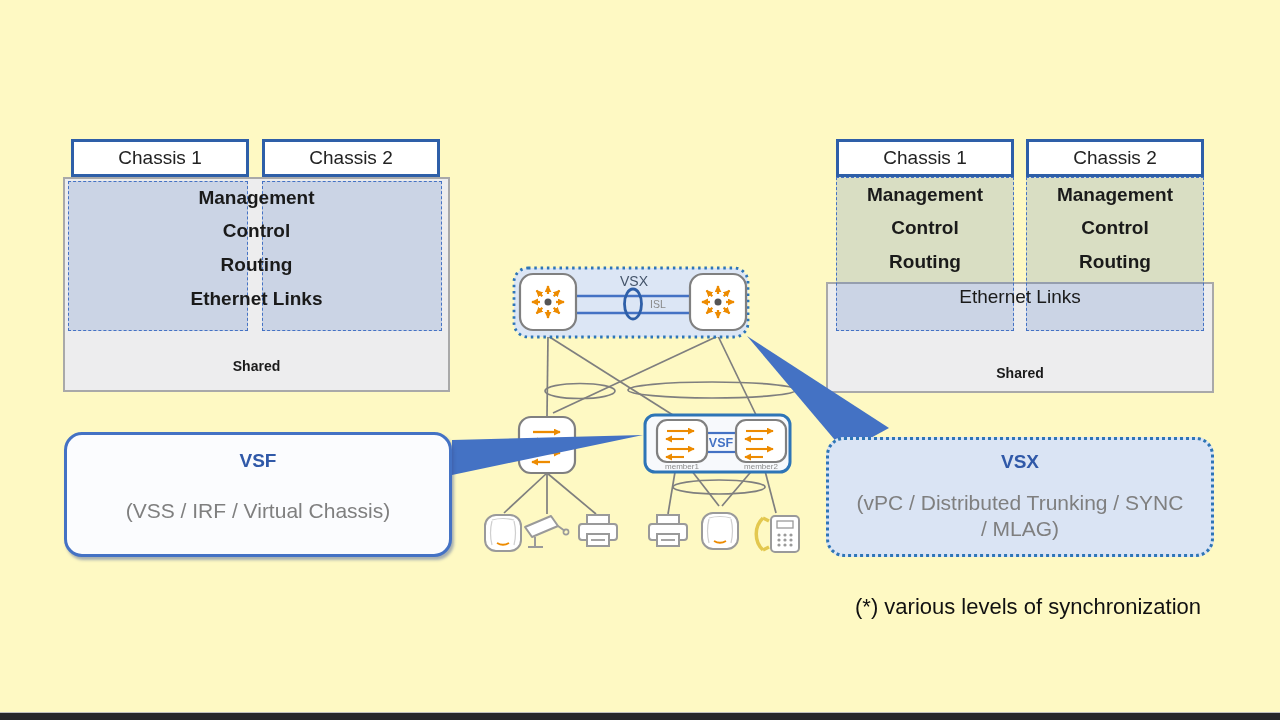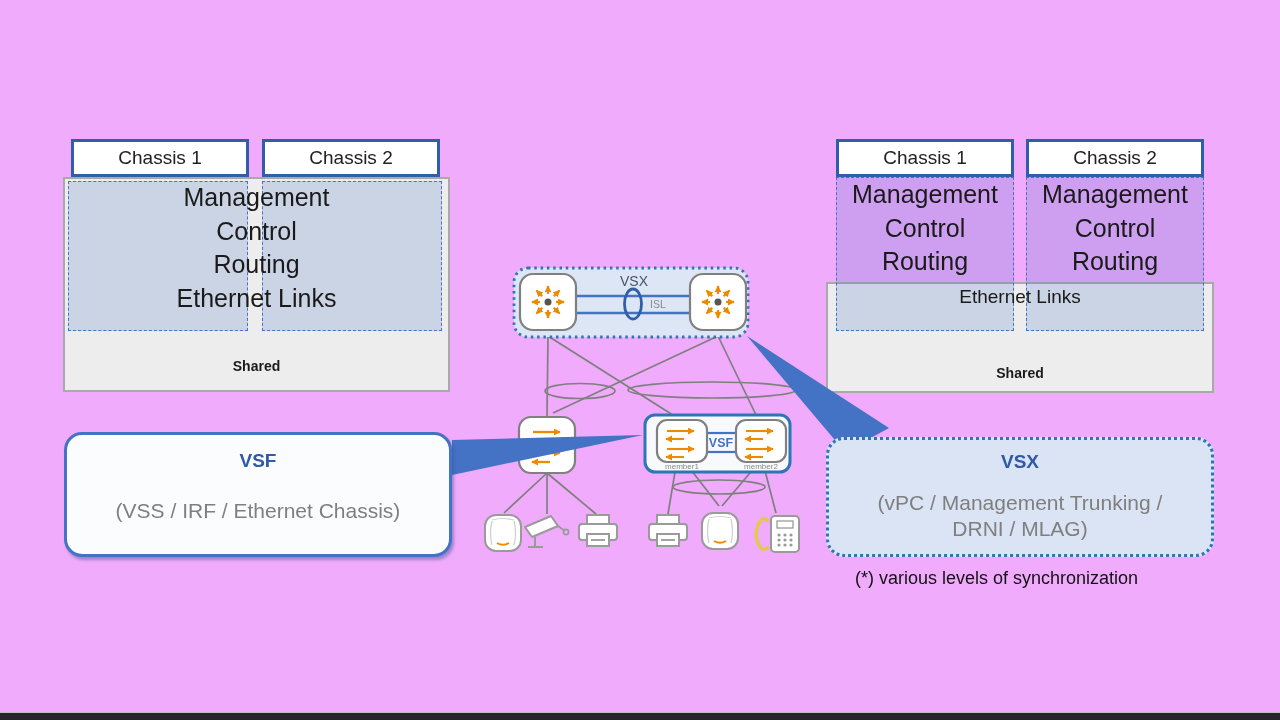--- a/index.html
+++ b/index.html
@@ -1,37 +1,37 @@
 <!DOCTYPE html>
 <html><head>
 <meta charset="utf-8">
 <style>
   html,body{margin:0;padding:0;}
   .stage{
-    position:relative;width:1280px;height:720px;background:#f0abfc;overflow:hidden;
+    position:relative;width:1280px;height:720px;background:#fef9c3;overflow:hidden;
     font-family:"Liberation Sans","DejaVu Sans",sans-serif;color:#1a1a1a;
   }
   
   .tab{
     position:absolute;height:38px;background:#ffffff;border:3px solid #2E5FA8;
     box-sizing:border-box;display:flex;align-items:center;justify-content:center;
     font-size:19px;color:#222;z-index:3;
   }
   
   .graybox{
     position:absolute;background:#EDEDEE;border:2px solid #A9A9A9;box-sizing:border-box;z-index:1;
   }
   .dashpanel{
     position:absolute;border:1.6px dashed #4472C4;background:rgba(68,114,196,0.20);
     box-sizing:border-box;z-index:2;
   }
   .rowstack{position:absolute;z-index:4;display:flex;flex-direction:column;}
   .rowstack .row{
     height:33.6px;display:flex;align-items:center;justify-content:center;
-    font-size:25px;color:#1a1a1a;
+    font-size:19px;color:#1a1a1a;font-weight:bold;
   }
   .sharedlabel{
     position:absolute;z-index:4;display:flex;align-items:center;justify-content:center;
     font-size:14px;font-weight:bold;color:#1a1a1a;
   }
   .bandlabel{
     position:absolute;z-index:4;display:flex;align-items:center;justify-content:center;
     font-size:19px;color:#1a1a1a;
   }
   
@@ -44,21 +44,21 @@
   }
   .callout.vsx{
     left:826px;top:437px;width:388px;height:120px;background:#DAE4F4;
     border:3px dotted #2E75B6;
   }
   .callout .title{font-size:19px;font-weight:bold;color:#3059A8;margin-top:15px;}
   .callout.vsx .title{margin-top:11px;}
   .callout .subtitle{font-size:21px;color:#7F7F7F;margin-top:26px;line-height:1.25;}
   .callout.vsx .subtitle{margin-top:17px;padding:0 26px;}
   
-  .footnote{position:absolute;left:855px;top:568px;font-size:18px;color:#111;z-index:4;}
+  .footnote{position:absolute;left:855px;top:594px;font-size:22px;color:#111;z-index:4;}
   .bottombar{position:absolute;left:0;bottom:0;width:1280px;height:7px;background:#26262a;border-top:1px solid #bdbdbd;z-index:9;}
   
   .syncwrap{position:absolute;left:962px;top:204px;width:116px;height:56px;z-index:5;}
   
   .topo{position:absolute;left:0;top:0;width:1280px;height:720px;z-index:5;}
   svg text{font-family:"Liberation Sans","DejaVu Sans",sans-serif;}
 </style>
 </head>
 <body>
 
@@ -267,23 +267,23 @@
           <circle cx="39" cy="31" r="1.6"></circle>
       </g>
     </g>
 
     <polygon points="452,440 452,475 643,435" fill="#4472C4"></polygon>
     <polygon points="747,336 889,428 845,452" fill="#4472C4"></polygon>
   </svg>
 
   <div class="callout vsf">
     <div class="title">VSF</div>
-    <div class="subtitle">(VSS / IRF / Ethernet Chassis)</div>
+    <div class="subtitle">(VSS / IRF / Virtual Chassis)</div>
   </div>
   <div class="callout vsx">
     <div class="title">VSX</div>
-    <div class="subtitle">(vPC / Management Trunking / DRNI / MLAG)</div>
+    <div class="subtitle">(vPC / Distributed Trunking / SYNC / MLAG)</div>
   </div>
 
   <div class="footnote">(*) various levels of synchronization</div>
 
   <div class="bottombar"></div>
 </div>
 
 </body></html>

